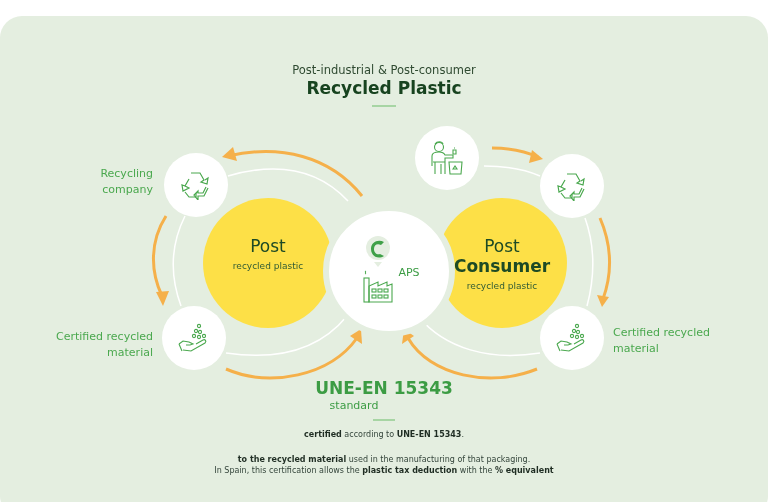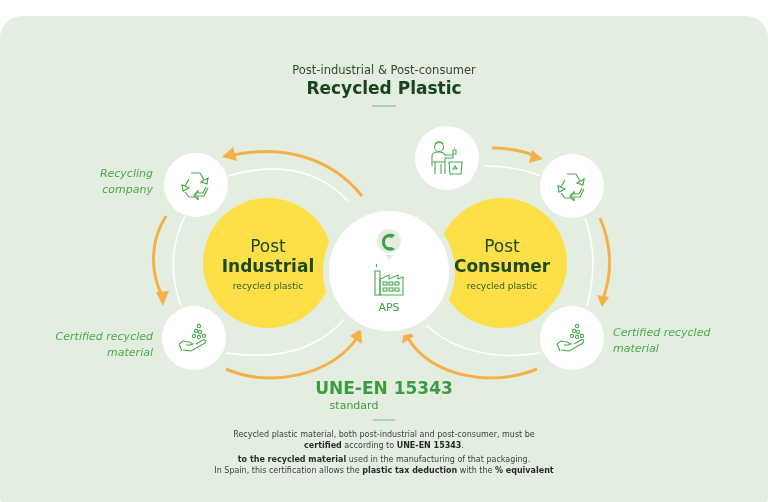--- a/index.html
+++ b/index.html
@@ -7,21 +7,21 @@
   .card { position:absolute; left:0; top:16px; width:768px; height:502px; background:#e4eee0; border-radius:22px; overflow:hidden; }
   .abs { position:absolute; }
   .subtitle { left:0; width:768px; top:47px; text-align:center; font-size:11.5px; color:#2f4a31; }
   .title { left:0; width:768px; top:62px; text-align:center; font-size:17px; font-weight:bold; color:#17431f; }
   .rule { height:2px; background:#a7d5a4; }
   .white-circle { position:absolute; background:#ffffff; border-radius:50%; display:flex; align-items:center; justify-content:center; }
   .green-circle { position:absolute; background:#fde047; border-radius:50%; text-align:center; color:#1d4a25; }
   .green-circle .l1 { font-size:17px; margin-top:38px; line-height:20px; }
   .green-circle .l2 { font-size:17px; font-weight:bold; line-height:20px; }
   .green-circle .l3 { font-size:9px; margin-top:5px; color:#2f5a35; }
-  .label { position:absolute; font-size:11px; color:#4aa84e; line-height:16px;font-style:italic; }
+  .label { position:absolute; font-size:11px; color:#4aa84e; line-height:16px; }
   .std-title { left:0; width:768px; top:362px; text-align:center; font-size:17px; font-weight:bold; color:#3c9c44; }
   .std-sub { left:0; width:708px; top:383px; text-align:center; font-size:11px; color:#3c9c44; }
   .desc { left:0; width:768px; text-align:center; font-size:8px; color:#33443a; line-height:11px; }
   .desc b { color:#1f2d23; }
   svg { position:absolute; left:0; top:0; }
 </style>
 </head>
 <body>
 
 <div class="card">
@@ -54,31 +54,30 @@
     <path d="M585,202 C595,230 595,260 587,290" fill="none" stroke="#ffffff" stroke-width="1.5"></path>
     <path d="M540,337 C490,345 445,333 418,300" fill="none" stroke="#ffffff" stroke-width="1.5"></path>
   </svg>
 
   <div class="abs subtitle">Post-industrial &amp; Post-consumer</div>
   <div class="abs title">Recycled Plastic</div>
   <div class="abs rule" style="left:372px; top:89px; width:24px;"></div>
 
   <div class="green-circle" style="left:203px; top:182px; width:130px; height:130px;">
     <div class="l1">Post</div>
-    <div class="l2">Industrial</div>
     <div class="l3">recycled plastic</div>
   </div>
 
   <div class="green-circle" style="left:437px; top:182px; width:130px; height:130px;">
     <div class="l1">Post</div>
     <div class="l2">Consumer</div>
     <div class="l3">recycled plastic</div>
   </div>
 
-  <div class="white-circle" style="left:323px; top:189px; width:120px; height:120px; border:6px solid #e4eee0; flex-direction:column;">
+  <div class="white-circle" style="left:323px; top:189px; width:120px; height:120px; border:6px solid #e4eee0; flex-direction:row;">
     <svg style="position:relative;" width="40" height="70" viewBox="0 0 40 70">
       <circle cx="20" cy="12" r="12" fill="#e4eee0"></circle>
       <path d="M16,26 L20,31 L24,26 Z" fill="#e4eee0"></path>
       <path d="M13,13 C13,6 20,3 26,6 L23,9 C19,7 16,9 16,13 C16,17 19,19 22,18 L26,20 C20,24 13,20 13,13 Z" fill="#3fa048"></path>
       <g fill="none" stroke="#4aa84e" stroke-width="1.1">
         <rect x="6" y="42" width="5" height="24"></rect>
         <path d="M7,38 c2,-1 -1,-2 1,-3"></path>
         <path d="M11,66 L11,50 L20,46 L20,50 L29,46 L29,50 L34,48 L34,66 Z"></path>
         <rect x="14" y="53" width="4" height="3"></rect>
           <rect x="20" y="53" width="4" height="3"></rect>
@@ -169,21 +168,20 @@
   <div class="label" style="left:613px; top:309px;">
     <div>Certified recycled</div>
     <div>material</div>
   </div>
 
   <div class="abs std-title">UNE-EN 15343</div>
   <div class="abs std-sub">standard</div>
   <div class="abs rule" style="left:373px; top:403px; width:22px;"></div>
 
   <div class="abs desc" style="top:413px;">
-    <div>Recycled plastic material, both post-industrial and post-consumer, must be</div>
     <div><b>certified</b><span> according to </span><b>UNE-EN 15343</b><span>.</span></div>
   </div>
   <div class="abs desc" style="top:438px;">
     <div><b>to the recycled material</b><span> used in the manufacturing of that packaging.</span></div>
     <div><span>In Spain, this certification allows the </span><b>plastic tax deduction</b><span> with the </span><b>% equivalent</b></div>
   </div>
 
 </div>
 
 </body></html>

